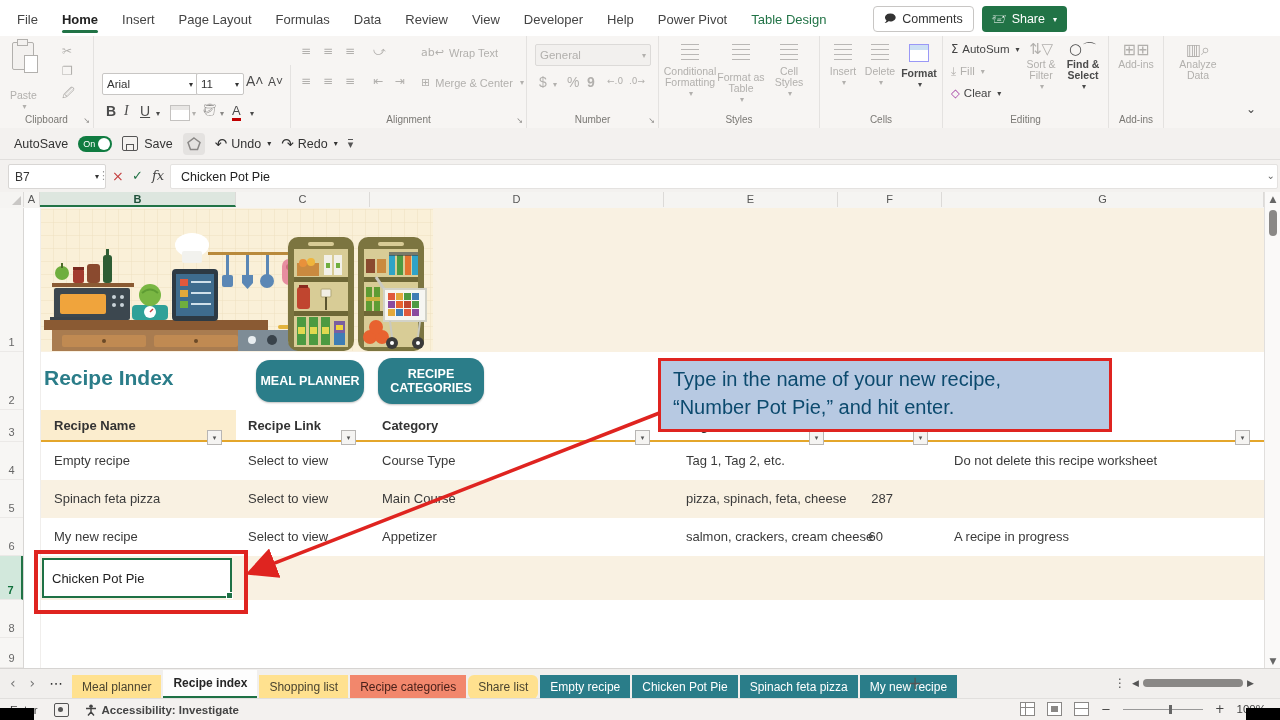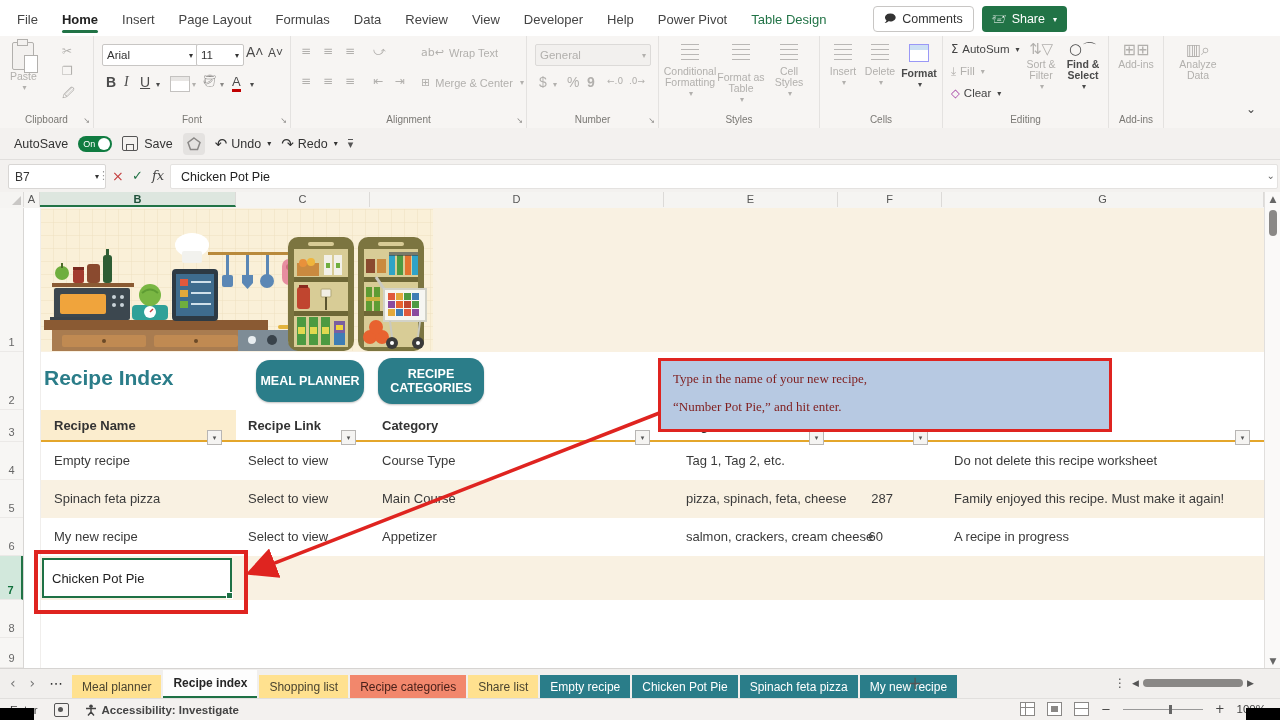--- a/index.html
+++ b/index.html
@@ -64,21 +64,21 @@
   #goldline{position:absolute;left:40px;top:232px;width:1224px;height:2px;background:#E4A62B;}
   #hdrB{position:absolute;left:40px;top:202px;width:196px;height:30px;background:#FBEDCE;}
   .trow{position:absolute;left:40px;width:1224px;}
   .tcell{position:absolute;top:11px;font-size:13px;color:#3A3A3A;white-space:nowrap;}
   
   #cellB7{position:absolute;left:42px;top:350px;width:190px;height:40px;background:#fff;border:2px solid #1E7145;display:flex;align-items:center;padding-left:8px;font-size:13px;color:#222;box-sizing:border-box;}
   #cellB7 .handle{position:absolute;right:-3px;bottom:-3px;width:5px;height:5px;background:#1E7145;border:1px solid #fff;}
   #redbox{position:absolute;left:34px;top:342px;width:206px;height:56px;border:4px solid #DF2420;}
   
   #annot{position:absolute;left:658px;top:150px;width:424px;height:60px;background:#B7C9E2;border:3px solid #DF2420;padding:4px 12px;box-sizing:content-box;z-index:6;}
-  #annot .al{font-size:13px;color:#7f1d1d;line-height:28px;white-space:nowrap;font-family:Liberation Serif, serif;}
+  #annot .al{font-size:20px;color:#0c4a6e;line-height:28px;white-space:nowrap;}
   #arrow-svg{position:absolute;left:0;top:0;width:1264px;height:460px;z-index:5;pointer-events:none;}
   
   #vscroll{position:absolute;top:192px;right:0;width:16px;height:476px;background:#FAF9F8;border-left:1px solid #E1DFDD;box-sizing:border-box;}
   #vthumb{position:absolute;left:4px;top:18px;width:8px;height:26px;background:#8A8886;border-radius:4px;}
   .scroll-arrow{position:absolute;left:0;width:16px;text-align:center;font-size:9px;color:#666;}
   
   #tabbar{position:absolute;top:668px;left:0;width:1280px;height:30px;background:#F1EFED;border-top:1px solid #D6D4D2;}
   #tabnav{position:absolute;left:10px;top:6px;display:flex;gap:14px;font-size:14px;color:#777;}
   #tabs{position:absolute;left:72px;bottom:0;display:flex;align-items:flex-end;gap:2px;height:30px;}
   .stab{height:24px;display:flex;align-items:center;padding:0 10px;font-size:12px;white-space:nowrap;cursor:default;}
@@ -133,31 +133,31 @@
       <span>Share</span>
       <span class="glyph chev">▾</span>
     </div>
   </div>
 </div>
 
 <div id="ribbon">
   <div class="rgroup" style="width:93px;">
     <div class="bigbtn" style="left:10px;top:6px;">
       <span class="clipicon"></span>
-      <span style="margin-top:1px;">Paste</span>
+      <span style="margin-top:20px;">Paste</span>
       <span class="glyph chev">▾</span>
     </div>
     <span class="mini glyph dis" style="left:62px;top:8px;">✂</span>
     <span class="mini glyph dis" style="left:62px;top:28px;">❐</span>
     <span class="mini glyph dis" style="left:62px;top:48px;">🖉</span>
     <div class="rgroup-label">Clipboard</div>
     <span class="dlaunch glyph">↘</span>
   </div>
 
-  <div class="rgroup" style="width:196px;">
+  <div class="rgroup" style="width:196px;margin-top:29px;">
     <div class="combo" style="left:8px;top:8px;width:86px;">
       <span>Arial</span>
         <span class="glyph chev">▾</span>
     </div>
     <div class="combo" style="left:102px;top:8px;width:38px;">
       <span>11</span>
         <span class="glyph chev">▾</span>
     </div>
     <span class="mini en" style="left:152px;top:8px;font-size:14px;">A˄</span>
     <span class="mini en" style="left:174px;top:10px;font-size:12px;">A˅</span>
@@ -538,21 +538,20 @@
         <div class="tcell" style="left: 342px;">Course Type</div>
         <div class="tcell" style="left: 646px;">Tag 1, Tag 2, etc.</div>
         <div class="tcell" style="left: 914px;">Do not delete this recipe worksheet</div>
       </div>
       <div class="trow" style="top: 272px; height: 38px;">
         <div class="tcell" style="left: 14px;">Spinach feta pizza</div>
         <div class="tcell" style="left: 208px;">Select to view</div>
         <div class="tcell" style="left: 342px;">Main Course</div>
         <div class="tcell" style="left: 646px;">pizza, spinach, feta, cheese</div>
         <div class="tcell" style="left: 798px; width: 55px; text-align: right;">287</div>
-        <div class="tcell" style="left: 914px;">Family enjoyed this recipe. Must make it again!</div>
       </div>
       <div class="trow" style="top: 310px; height: 38px;">
         <div class="tcell" style="left: 14px;">My new recipe</div>
         <div class="tcell" style="left: 208px;">Select to view</div>
         <div class="tcell" style="left: 342px;">Appetizer</div>
         <div class="tcell" style="left: 646px;">salmon, crackers, cream cheese</div>
         <div class="tcell" style="left: 788px; width: 55px; text-align: right;">60</div>
         <div class="tcell" style="left: 914px;">A recipe in progress</div>
       </div>
     </div>
@@ -601,21 +600,21 @@
   <div id="tabnav">
     <span class="glyph">‹</span>
     <span class="glyph">›</span>
     <span class="glyph" style="color:#333;">⋯</span>
   </div>
   <div id="tabs">
       <div class="stab" style="background: rgb(255, 225, 143); color: rgb(74, 68, 48);">Meal planner</div>
       <div class="stab active">Recipe index</div>
       <div class="stab" style="background: rgb(255, 225, 143); color: rgb(74, 68, 48);">Shopping list</div>
       <div class="stab" style="background: rgb(242, 135, 108); color: rgb(74, 33, 26);">Recipe categories</div>
-      <div class="stab" style="background: rgb(255, 225, 143); color: rgb(74, 68, 48);">Share list</div>
+      <div class="stab" style="background: rgb(255, 225, 143); color: rgb(74, 68, 48); border-radius: 6px;">Share list</div>
       <div class="stab" style="background: rgb(42, 125, 137); color: rgb(255, 255, 255);">Empty recipe</div>
       <div class="stab" style="background: rgb(42, 125, 137); color: rgb(255, 255, 255);">Chicken Pot Pie</div>
       <div class="stab" style="background: rgb(42, 125, 137); color: rgb(255, 255, 255);">Spinach feta pizza</div>
       <div class="stab" style="background: rgb(42, 125, 137); color: rgb(255, 255, 255);">My new recipe</div>
     </div>
   <span id="plus-tab" class="glyph">+</span>
   <span id="tab-dots" class="glyph">⋮</span>
   <div id="hscroll">
     <span class="glyph" style="font-size:9px;color:#555;">◀</span>
     <div id="hthumb"></div>

